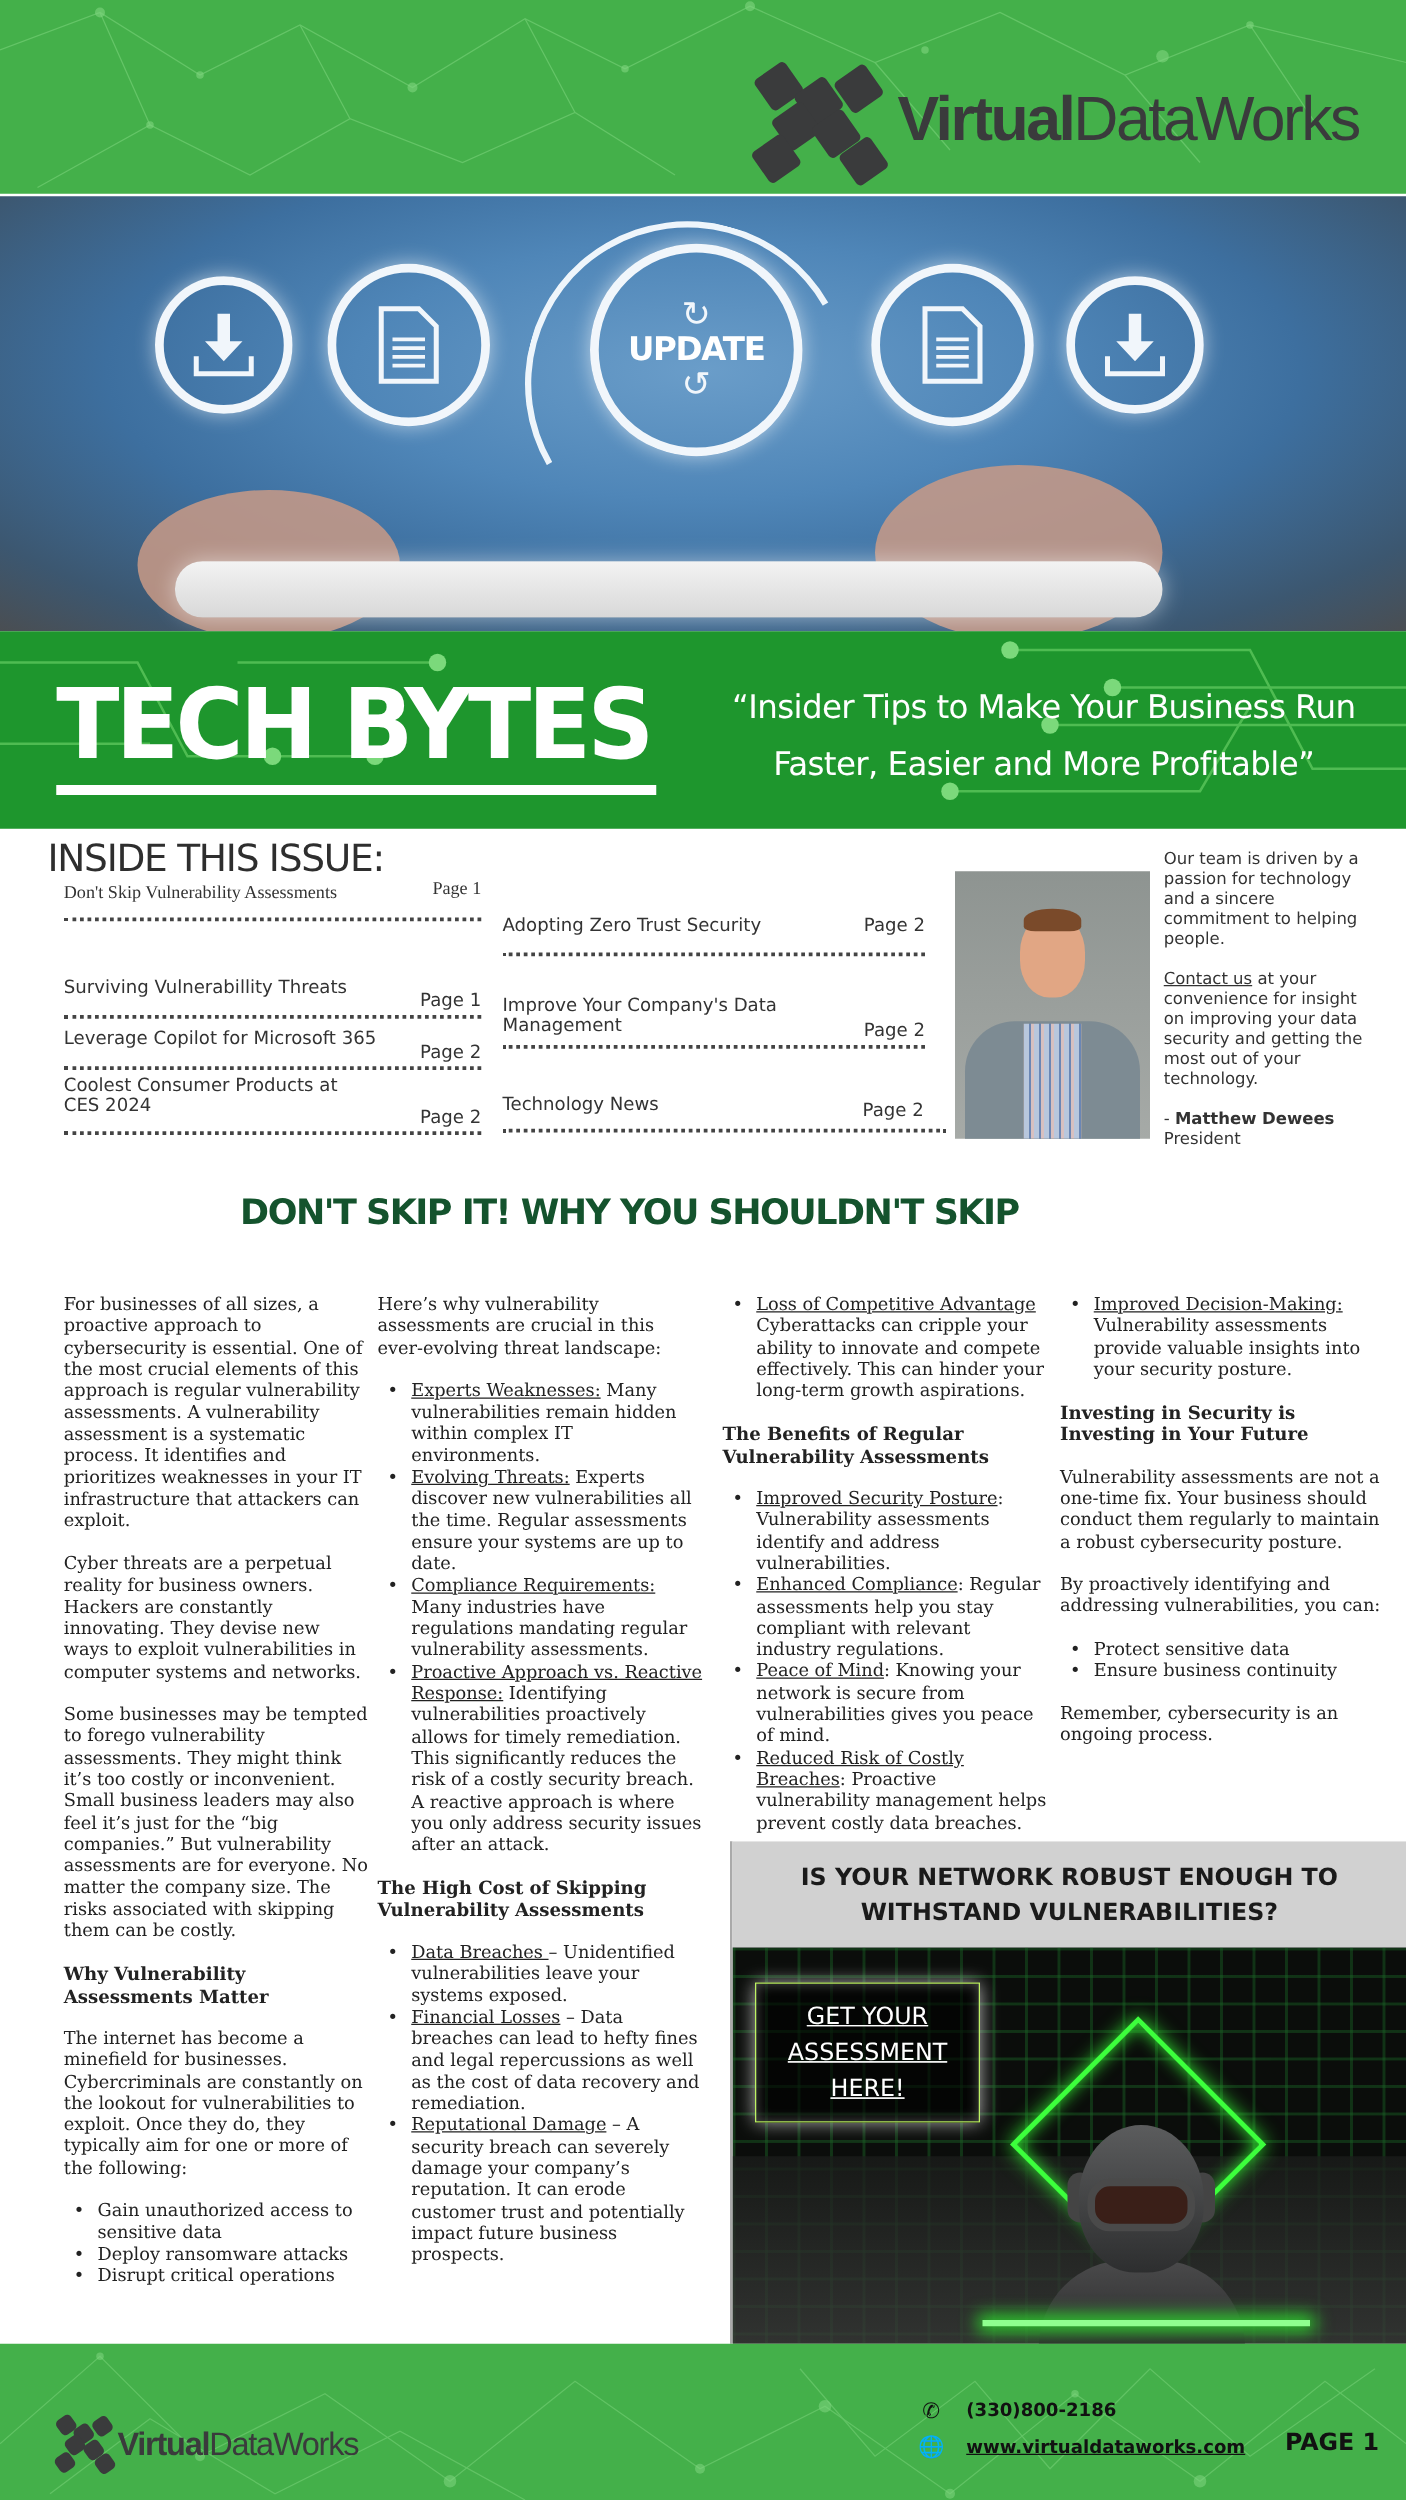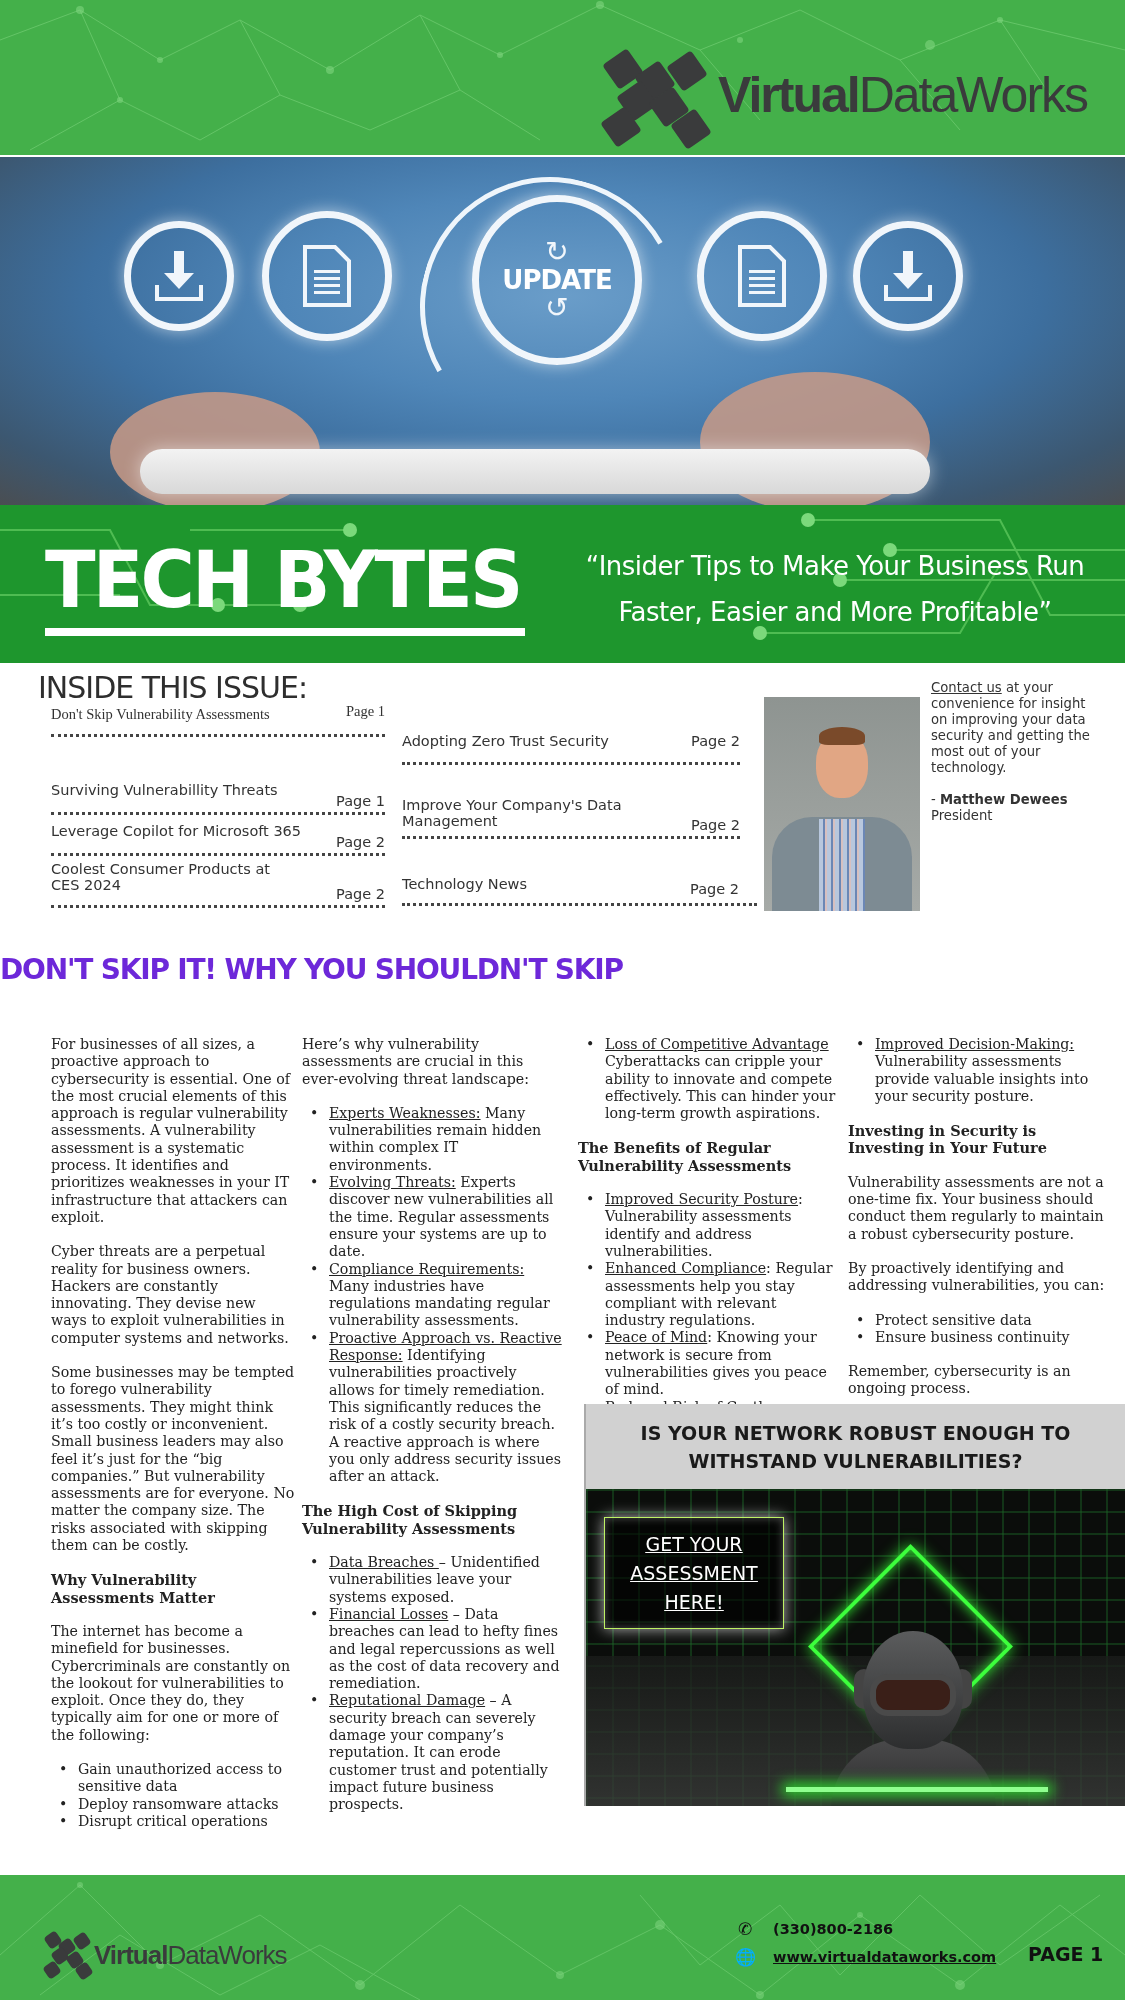--- a/index.html
+++ b/index.html
@@ -46,36 +46,36 @@
   .photo .body { position: absolute; left: 8px; top: 120px; width: 140px; height: 110px; background: #7d8b93; border-radius: 40px 40px 0 0; }
   .photo .shirt { position: absolute; left: 55px; top: 122px; width: 46px; height: 92px; background: repeating-linear-gradient(90deg,#b8c7dd 0 4px,#6b87b5 4px 6px,#d7c0c0 6px 8px); }
   .photo .head { position: absolute; left: 52px; top: 35px; width: 52px; height: 66px; background: #e1a684; border-radius: 45%; }
   .photo .hair { position: absolute; left: 55px; top: 30px; width: 46px; height: 18px; background: #7a4a2a; border-radius: 50% 50% 20% 20%; }
   .bio { position: absolute; left: 931px; top: 680px; width: 170px; font-family: "DejaVu Sans", sans-serif; font-size: 13.2px; line-height: 16px; color: #333; }
   .bio p { margin-bottom: 16px; }
   .bio a { color: #333; text-decoration: underline; }
   .bio .name { font-weight: 700; }
 
   
-  .headline { position: absolute; left: 0; top: 952px; width: 1007px; text-align: left; font-family: "DejaVu Sans", sans-serif; font-weight: 700; font-size: 28px; line-height: 36px; color: #6d28d9; letter-spacing: -1.2px; }
+  .headline { position: absolute; left: 0; top: 952px; width: 1007px; text-align: center; font-family: "DejaVu Sans", sans-serif; font-weight: 700; font-size: 28px; line-height: 36px; color: #14532d; letter-spacing: -1.2px; }
   .col { position: absolute; top: 1036px; font-family: "DejaVu Serif", serif; font-size: 14.2px; line-height: 17.3px; color: #222; }
   .col p { margin-bottom: 17px; }
   .col h3 { font-family: "DejaVu Serif", serif; font-size: 14.5px; font-weight: 700; line-height: 17.3px; margin-bottom: 17px; }
   .col ul { list-style: none; margin-bottom: 17px; }
   .col li { position: absolute; }
   .col ul li { position: relative; padding-left: 27px; }
   .col ul li::before { content: "•"; position: absolute; left: 8px; top: 0; }
   .col u { text-decoration: underline; }
   .col1 { left: 51px; width: 245px; }
   .col2 { left: 302px; width: 262px; }
   .col3 { left: 578px; width: 260px; }
   .col4 { left: 848px; width: 262px; }
 
   
-  .ad { position: absolute; left: 584px; top: 1404px; width: 541px; height: 402px; overflow: hidden; border-left: 2px solid #aaa; padding-left: 24px; }
+  .ad { position: absolute; left: 584px; top: 1473px; width: 541px; height: 402px; overflow: hidden; border-left: 2px solid #aaa; padding-left: 24px; }
   .ad .ad-top { position: absolute; left: 0; top: 0; width: 100%; height: 85px; background: #d1d1d1; display: flex; align-items: center; justify-content: center; text-align: center; }
   .ad .ad-title { font-family: "DejaVu Sans", sans-serif; font-weight: 700; font-size: 19px; line-height: 28px; color: #1a1a1a; }
   .ad .ad-bg { position: absolute; left: 0; top: 85px; width: 100%; height: 317px; background: #0b0d0b; overflow: hidden; }
   .ad .grid { position: absolute; inset: 0;
     background-image: linear-gradient(rgba(40,170,60,.45) 2px, transparent 2px), linear-gradient(90deg, rgba(40,170,60,.45) 2px, transparent 2px);
     background-size: 26px 22px; opacity: .55; }
   .ad .floor { position: absolute; left: 0; bottom: 0; width: 100%; height: 150px; background: linear-gradient(#1a1c1a, #3a3c3a); opacity: .8; }
   .ad .cta { position: absolute; left: 18px; top: 28px; width: 180px; height: 112px; border: 1px solid #bef264; box-shadow: 0 0 14px rgba(255,255,255,.7), inset 0 0 10px rgba(255,255,255,.3); display: flex; align-items: center; justify-content: center; text-align: center; background: rgba(0,0,0,.6); cursor: pointer; }
   .ad .cta span { color: #fff; font-family: "DejaVu Sans", sans-serif; font-size: 19px; line-height: 29px; text-decoration: underline; }
   .ad .diamond { position: absolute; left: 252px; top: 85px; width: 145px; height: 145px; border: 4px solid #3cff3c; transform: rotate(45deg); box-shadow: 0 0 16px #31e831, inset 0 0 14px #31e831; }
@@ -241,20 +241,21 @@
   <span class="p" style="top:5px;right:18px;">Page 2</span>
 </div>
 
 <div class="photo">
   <div class="body"></div>
     <div class="shirt"></div>
     <div class="head"></div>
     <div class="hair"></div>
 </div>
 <div class="bio">
+  <p>Our team is driven by a passion for technology and a sincere commitment to helping people.</p>
   <p><a href="#">Contact us</a><span> at your convenience for insight on improving your data security and getting the most out of your technology.</span></p>
   <div><span>- </span><span class="name">Matthew Dewees</span></div>
   <div>President</div>
 </div>
 
 <div class="headline">
   <div>DON'T SKIP IT! WHY YOU SHOULDN'T SKIP</div>
 </div>
 
 <div class="col col1">

